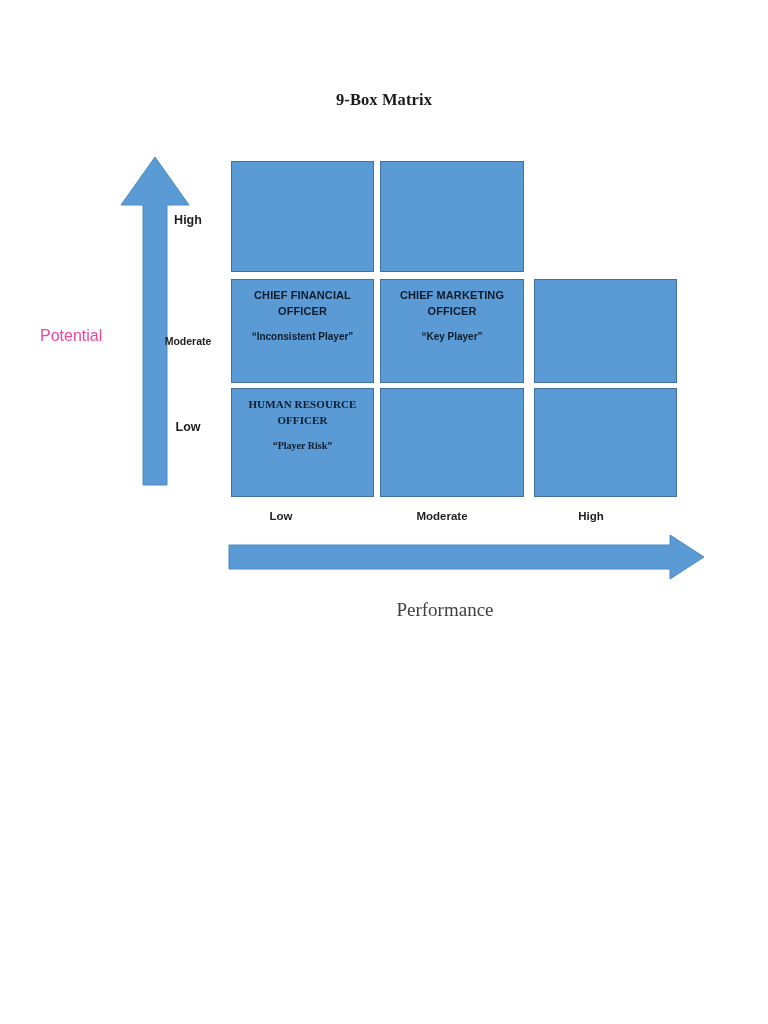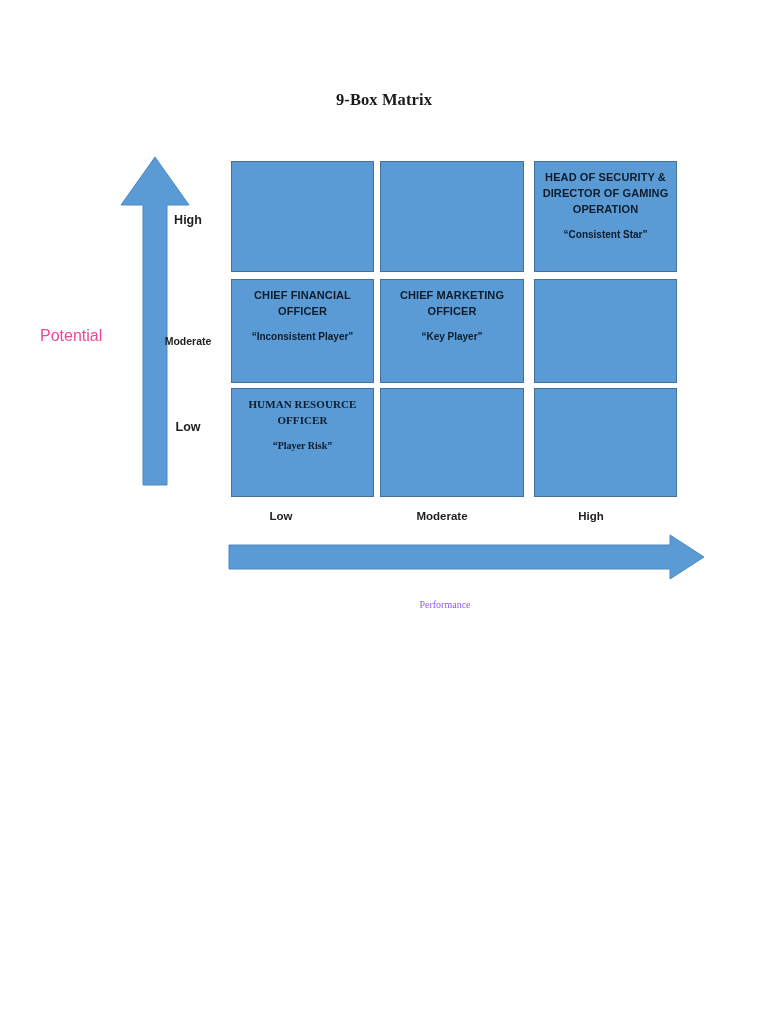--- a/index.html
+++ b/index.html
@@ -41,22 +41,22 @@
     font-size: 16px;
     color: #ec4899;
   }
   #performance-axis-title {
     position: absolute;
     left: 340px;
     top: 599px;
     width: 210px;
     text-align: center;
     font-family: "Liberation Serif", serif;
-    font-size: 10px;
-    color: #8b5cf6;
+    font-size: 19px;
+    color: #404040;
   }
 
   
   #potential-arrow {
     position: absolute;
     left: 119px;
     top: 155px;
     width: 72px;
     height: 332px;
   }
@@ -158,24 +158,20 @@
     <div class="matrix-cell row-0 col-0">
       
       
     </div>
 
     <div class="matrix-cell row-0 col-1">
       
       
     </div>
 
-    <div class="matrix-cell row-0 col-2">
-      <div class="cell-role">HEAD OF SECURITY &amp; DIRECTOR OF GAMING OPERATION</div>
-      <div class="cell-label">“Consistent Star”</div>
-    </div>
 
     <div class="matrix-cell row-1 col-0">
       <div class="cell-role">CHIEF FINANCIAL OFFICER</div>
       <div class="cell-label">“Inconsistent Player”</div>
     </div>
 
     <div class="matrix-cell row-1 col-1">
       <div class="cell-role">CHIEF MARKETING OFFICER</div>
       <div class="cell-label">“Key Player”</div>
     </div>

